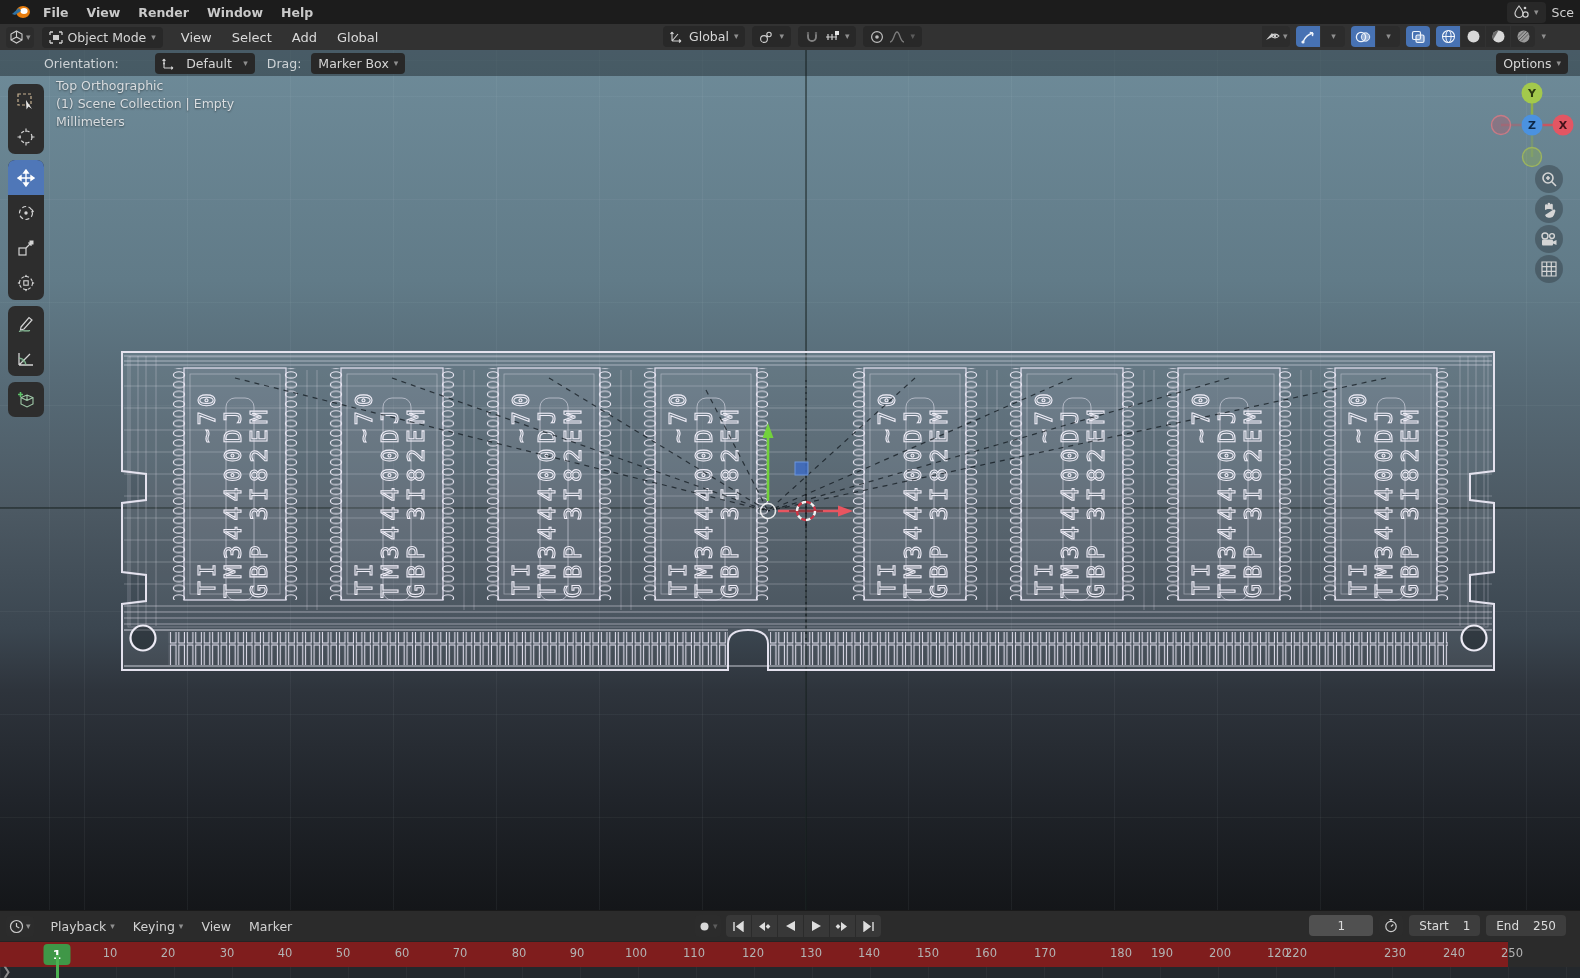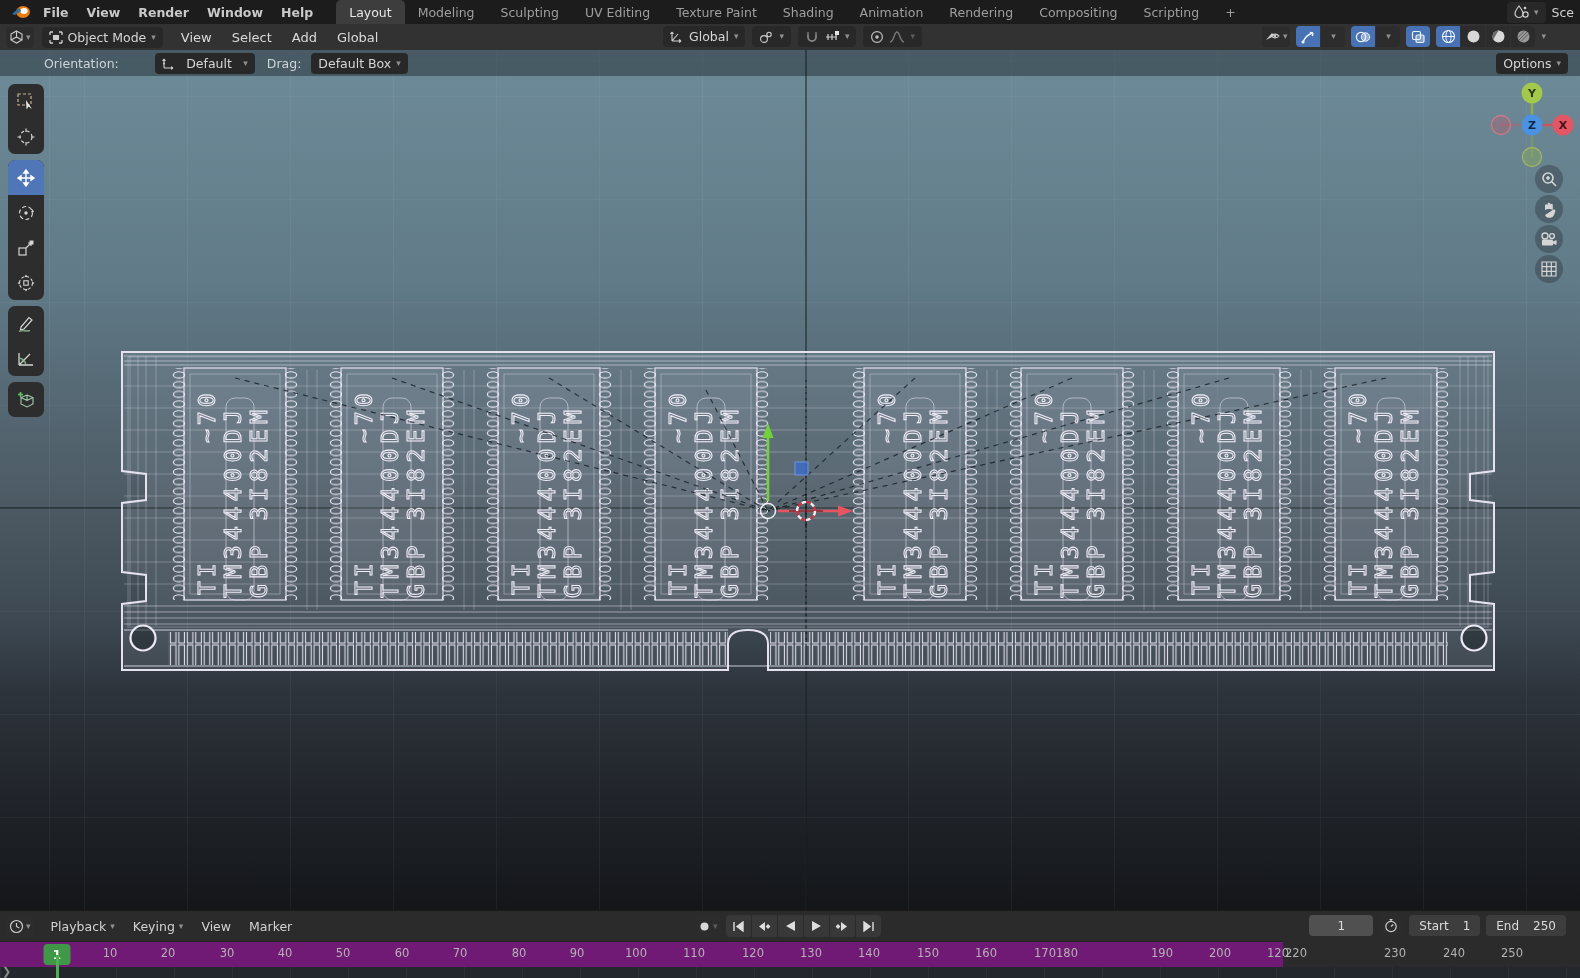--- a/index.html
+++ b/index.html
@@ -64,21 +64,21 @@
   #timeline { position:absolute; left:0; top:910px; width:1580px; height:68px; background:#2b2b2b;
     border-top:1px solid #1a1a1a; }
   #tl-header { position:absolute; left:0; top:0; width:1580px; height:30px; display:flex; align-items:center;
     color:#d2d2d2; font-size:12.5px; }
   #tl-header .menu { padding:0 9px; display:flex; align-items:center; gap:4px; }
   #transport { position:absolute; left:695px; top:4px; display:flex; gap:5px; align-items:center; }
   .trbtn { width:25px; height:22px; background:#383838; display:flex; align-items:center; justify-content:center; }
   #tl-right { position:absolute; right:14px; top:4px; display:flex; gap:6px; align-items:center; font-size:12px; }
   .field { background:#3d3d3d; border-radius:4px; height:21px; display:inline-flex; align-items:center;
     padding:0 10px; color:#dcdcdc; gap:14px; }
-  #ruler { position:absolute; left:0; top:30px; width:1283px; height:26px; background:#701a75;
+  #ruler { position:absolute; left:0; top:30px; width:1508px; height:26px; background:#7f1d1d;
     border-top:1px solid #242424; }
   .rnum { position:absolute; top:4px; transform:translateX(-50%); color:#b3b3b3; font-size:11.5px; }
   #curframe { position:absolute; left:57px; top:2px; transform:translateX(-50%); background:#3f9747;
     border-radius:4px; min-width:27px; height:21px; display:flex; align-items:center; justify-content:center;
     color:#fff; font-size:12px; font-weight:bold; }
   #channels { position:absolute; left:0; top:56px; width:1580px; height:12px; background:#24282c;
     background-image:repeating-linear-gradient(to right, rgba(255,255,255,0.04) 0 1px, transparent 1px 58px); }
   #playhead-line { position:absolute; left:56px; top:44px; width:2.5px; height:24px; background:#4cb151; }
   #chan-chev { position:absolute; left:2px; top:54px; color:#8d8d8d; font-size:11px; }
 
@@ -95,33 +95,20 @@
       <ellipse cx="12" cy="7" rx="7" ry="6" fill="#e87d0d"></ellipse>
       <ellipse cx="13" cy="6" rx="3.6" ry="3" fill="#fff"></ellipse>
       <path d="M1,9 L8,3 L10,6 L4,10 Z" fill="#2d71a3"></path>
     </svg>
   </div>
   <div class="menu">File</div>
   <div class="menu">View</div>
   <div class="menu">Render</div>
   <div class="menu">Window</div>
   <div class="menu">Help</div>
-  <div id="tabs">
-    <div class="tab active">Layout</div>
-    <div class="tab">Modeling</div>
-    <div class="tab">Sculpting</div>
-    <div class="tab">UV Editing</div>
-    <div class="tab">Texture Paint</div>
-    <div class="tab">Shading</div>
-    <div class="tab">Animation</div>
-    <div class="tab">Rendering</div>
-    <div class="tab">Compositing</div>
-    <div class="tab">Scripting</div>
-    <div class="tab">+</div>
-  </div>
   <div id="scene-area">
     <span class="pill">
       <svg class="ic" width="15" height="14" viewBox="0 0 15 14">
         <path d="M5,1 C5,1 9,6 9,8.5 A4,4 0 1 1 1,8.5 C1,6 5,1 5,1 Z" fill="none" stroke="#cfcfcf" stroke-width="1.2"></path>
         <circle cx="11.5" cy="9.5" r="2.6" fill="none" stroke="#cfcfcf" stroke-width="1.2"></circle>
         <circle cx="11" cy="3" r="1.3" fill="#cfcfcf"></circle>
       </svg>
       <span class="chev">▾</span>
     </span>
     <span style="padding:0 6px;color:#d0d0d0;">Sce</span>
@@ -388,29 +375,34 @@
     <span class="pill" style="margin-left:36px; min-width:100px; justify-content:space-between;text-align:center;">
       <svg class="ic" width="13" height="13" viewBox="0 0 13 13">
         <path d="M2,11 V2 M2,11 H11 M2,2 l-1.4,1.8 M2,2 l1.4,1.8 M11,11 l-1.8,-1.4 M11,11 l-1.8,1.4" stroke="#cfcfcf" stroke-width="1.1" fill="none"></path>
         <circle cx="2" cy="6.5" r="1" fill="#cfcfcf"></circle>
       </svg>
       <span>Default</span>
       <span class="chev">▾</span>
     </span>
     <span style="margin-left:12px;">Drag:</span>
     <span class="pill" style="margin-left:10px;">
-      <span>Default Box</span>
+      <span>Marker Box</span>
       <span class="chev">▾</span>
     </span>
     <span class="pill" style="position:absolute; right:12px;">
       <span>Options</span>
       <span class="chev">▾</span>
     </span>
   </div>
 
+  <div id="overlay-text">
+    <div>Top Orthographic</div>
+    <div>(1) Scene Collection | Empty</div>
+    <div>Millimeters</div>
+  </div>
 
   <div id="toolbar">
     <div class="tgroup">
       <div class="tbtn">
         <svg class="ic" width="18" height="17" viewBox="0 0 18 17">
           <rect x="1" y="1" width="13" height="11" fill="none" stroke="#c8b292" stroke-width="1.2" stroke-dasharray="3 2"></rect>
           <path d="M9,7 L15,16 L11.5,13.5 L9.5,16.5 Z" fill="#e8e8e8"></path>
         </svg>
       </div>
       <div class="tbtn">
@@ -606,21 +598,21 @@
     <span class="rnum" style="left:519px">80</span>
     <span class="rnum" style="left:577px">90</span>
     <span class="rnum" style="left:636px">100</span>
     <span class="rnum" style="left:694px">110</span>
     <span class="rnum" style="left:753px">120</span>
     <span class="rnum" style="left:811px">130</span>
     <span class="rnum" style="left:869px">140</span>
     <span class="rnum" style="left:928px">150</span>
     <span class="rnum" style="left:986px">160</span>
     <span class="rnum" style="left:1045px">170</span>
-    <span class="rnum" style="left:1067px">180</span>
+    <span class="rnum" style="left:1121px">180</span>
     <span class="rnum" style="left:1162px">190</span>
     <span class="rnum" style="left:1220px">200</span>
     <span class="rnum" style="left:1278px">120</span>
     <span class="rnum" style="left:1296px">220</span>
     <span class="rnum" style="left:1395px">230</span>
     <span class="rnum" style="left:1454px">240</span>
     <span class="rnum" style="left:1512px">250</span>
     <span id="curframe">1</span>
   </div>
   <div id="channels"></div>

